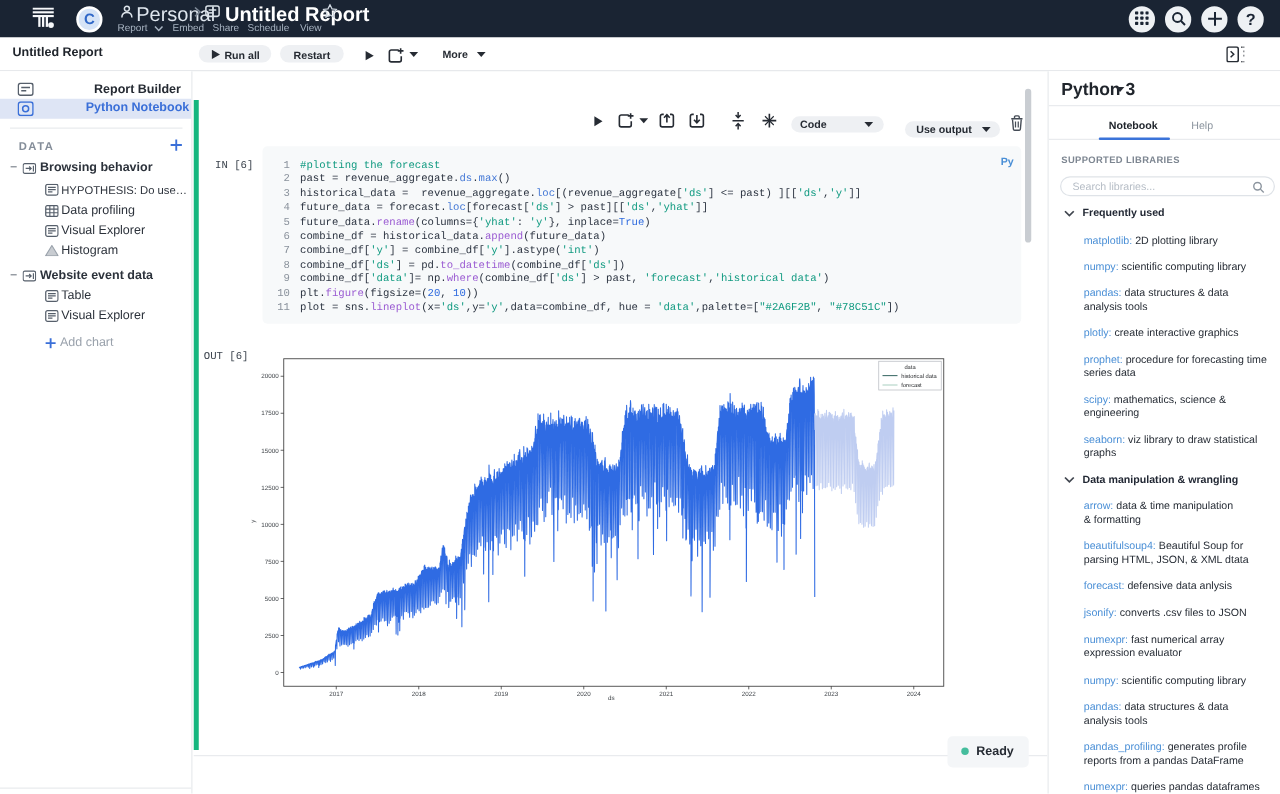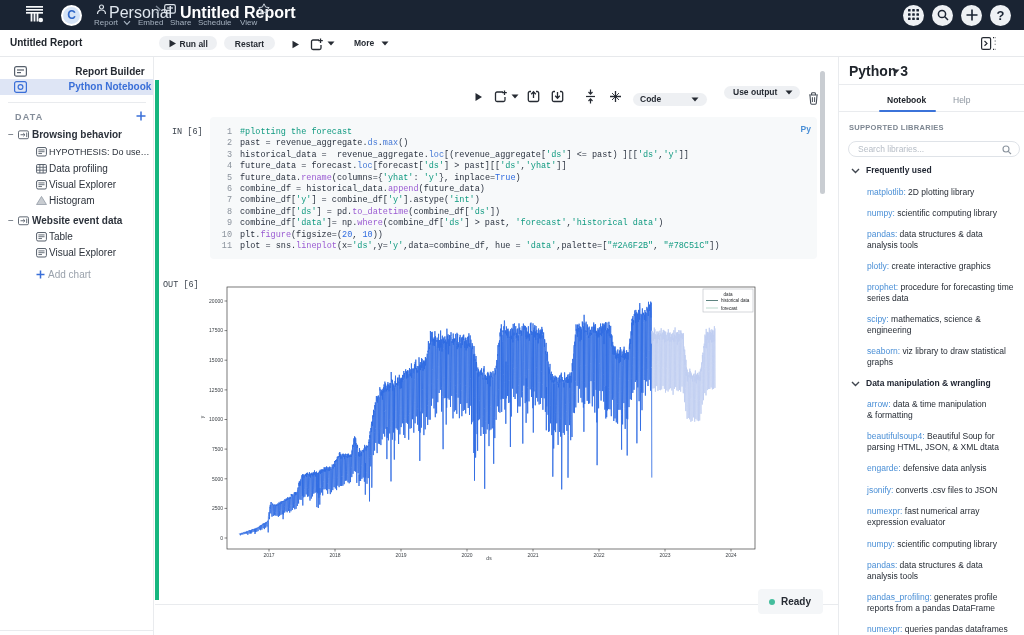--- a/index.html
+++ b/index.html
@@ -265,21 +265,21 @@
     </svg>
     <svg class="abs" style="left:609px;top:90px" width="13" height="13" viewBox="0 0 13 13">
       <path d="M6.5 1 V12 M1 6.5 H12" stroke="#262b33" stroke-width="1.3"></path>
       <path d="M3 3 L10 10 M10 3 L3 10" stroke="#262b33" stroke-width="0.9"></path>
     </svg>
     <div class="pillbtn" style="left:633px;top:93px;width:74px;height:13px;line-height:13px;text-align:left;padding-left:7px;">Code
       <svg style="position:absolute;right:8px;top:4px" width="8" height="6" viewBox="0 0 8 6">
           <path d="M0.5 0.5 L4 4.5 L7.5 0.5 Z" fill="#262b33"></path>
         </svg>
     </div>
-    <div class="pillbtn" style="left:724px;top:86px;width:76px;height:13px;line-height:13px;text-align:left;padding-left:9px;">Use output
+    <div class="pillbtn" style="left:724px;top:97px;width:76px;height:13px;line-height:13px;text-align:left;padding-left:9px;">Use output
       <svg style="position:absolute;right:7px;top:4px" width="8" height="6" viewBox="0 0 8 6">
           <path d="M0.5 0.5 L4 4.5 L7.5 0.5 Z" fill="#262b33"></path>
         </svg>
     </div>
     <svg class="abs" style="left:808px;top:92px" width="11" height="13" viewBox="0 0 11 13">
       <path d="M1 3 H10 M3.6 3 V1.6 A0.9 0.9 0 0 1 4.5 0.7 H6.5 A0.9 0.9 0 0 1 7.4 1.6 V3" fill="none" stroke="#454c56" stroke-width="1.1"></path>
       <path d="M2 3.5 L2.7 11.3 A1 1 0 0 0 3.7 12.2 H7.3 A1 1 0 0 0 8.3 11.3 L9 3.5" fill="none" stroke="#454c56" stroke-width="1.1"></path>
       <path d="M4.4 5.2 V10 M6.6 5.2 V10" stroke="#454c56" stroke-width="1"></path>
     </svg>
   </div>
@@ -388,21 +388,21 @@
 <div class="lib" style="top:204.2px;"><a>plotly:</a> create interactive graphics</div>
 <div class="lib" style="top:225.2px;"><a>prophet:</a> procedure for forecasting time<br>series data</div>
 <div class="lib" style="top:257.2px;"><a>scipy:</a> mathematics, science &amp;<br>engineering</div>
 <div class="lib" style="top:289.2px;"><a>seaborn:</a> viz library to draw statistical<br>graphs</div>
 <svg class="abs" style="left:12px;top:323.5px" width="9" height="6" viewBox="0 0 9 6">
         <path d="M1 1 L4.5 4.5 L8 1" fill="none" stroke="#40464f" stroke-width="1.4"></path>
       </svg>
 <div class="sechead" style="top:320.5px;">Data manipulation &amp; wrangling</div>
 <div class="lib" style="top:342.2px;"><a>arrow:</a> data &amp; time manipulation<br>&amp; formatting</div>
 <div class="lib" style="top:374.2px;"><a>beautifulsoup4:</a> Beautiful Soup for<br>parsing HTML, JSON, &amp; XML dtata</div>
-<div class="lib" style="top:406.2px;"><a>engarde:</a> defensive data anlysis</div>
+<div class="lib" style="top:406.2px;"><a>forecast:</a> defensive data anlysis</div>
 <div class="lib" style="top:427.7px;"><a>jsonify:</a> converts .csv files to JSON</div>
 <div class="lib" style="top:449.2px;"><a>numexpr:</a> fast numerical array<br>expression evaluator</div>
 <div class="lib" style="top:481.7px;"><a>numpy:</a> scientific computing library</div>
 <div class="lib" style="top:503.2px;"><a>pandas:</a> data structures &amp; data<br>analysis tools</div>
 <div class="lib" style="top:535.2px;"><a>pandas_profiling:</a> generates profile<br>reports from a pandas DataFrame</div>
 <div class="lib" style="top:566.7px;"><a>numexpr:</a> queries pandas dataframes</div>
   </div>
 
 </div>
 

